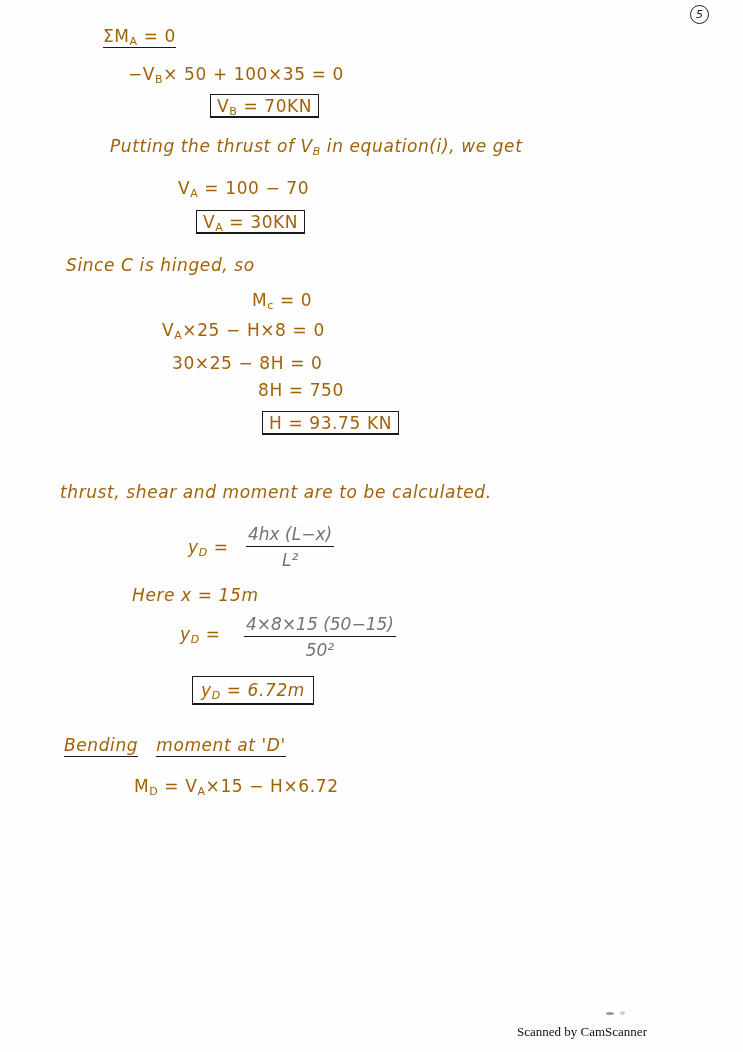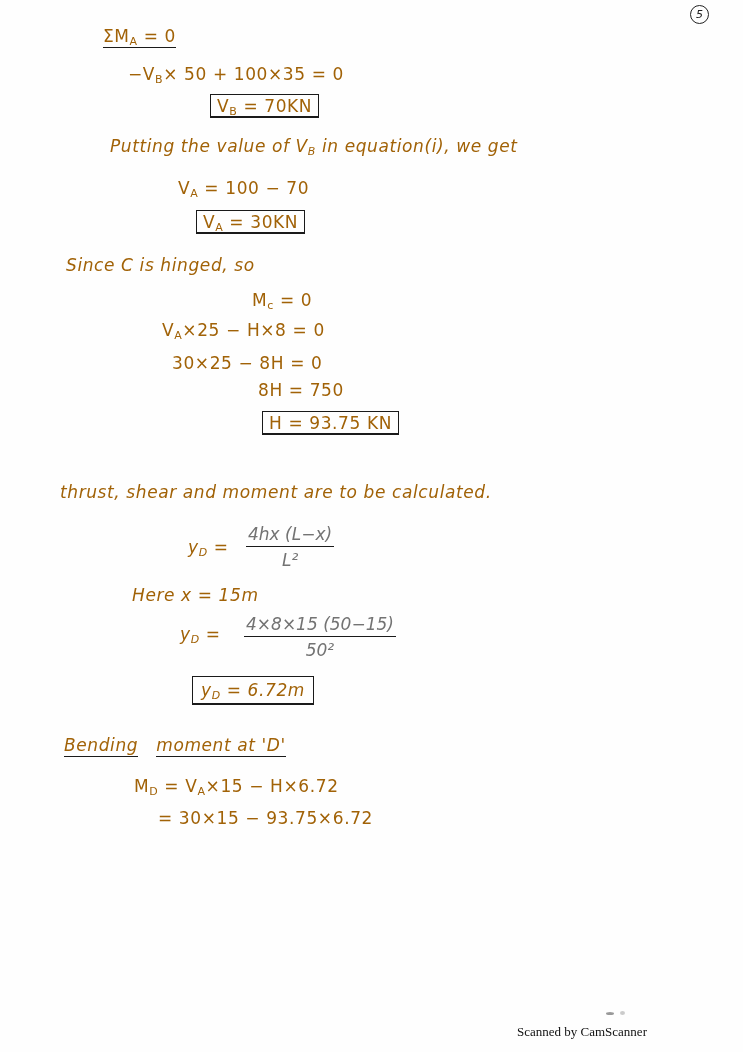--- a/index.html
+++ b/index.html
@@ -99,21 +99,21 @@
 
   <div class="hw upright" style="left:128px; top:64px;">
     <span>−V</span><sub>B</sub><span>× 50 + 100×35 = 0</span>
   </div>
 
   <div class="hw upright" style="left:210px; top:96px;">
     <span class="boxed"><span>V</span><sub>B</sub><span> = 70KN</span></span>
   </div>
 
   <div class="hw" style="left:110px; top:136px;">
-    <span>Putting the value of V</span><sub>B</sub><span> in equation(i), we get</span>
+    <span>Putting the thrust of V</span><sub>B</sub><span> in equation(i), we get</span>
   </div>
 
   <div class="hw upright" style="left:178px; top:178px;">
     <span>V</span><sub>A</sub><span> = 100 − 70</span>
   </div>
 
   <div class="hw upright" style="left:196px; top:212px;">
     <span class="boxed"><span>V</span><sub>A</sub><span> = 30KN</span></span>
   </div>
 
@@ -162,20 +162,19 @@
   <div class="hw" style="left:64px; top:735px;">
     <span class="u">Bending</span>
     <span style="display:inline-block; width:6px;"></span>
     <span class="u">moment at 'D'</span>
   </div>
 
   <div class="hw upright" style="left:126px; top:776px;margin-left:8px;">
     <span>M</span><sub>D</sub><span> = V</span><sub>A</sub><span>×15 − H×6.72</span>
   </div>
 
-  <div class="hw upright" style="left:158px; top:808px;">= 30×15 − 93.75×6.72</div>
 
 
   <div class="smudge" style="left:606px; top:1012px; width:8px; height:3px;"></div>
   <div class="smudge" style="left:620px; top:1011px; width:5px; height:4px; opacity:0.3;"></div>
 
   <div class="footer">Scanned by CamScanner</div>
 </div>
 
 </body></html>

